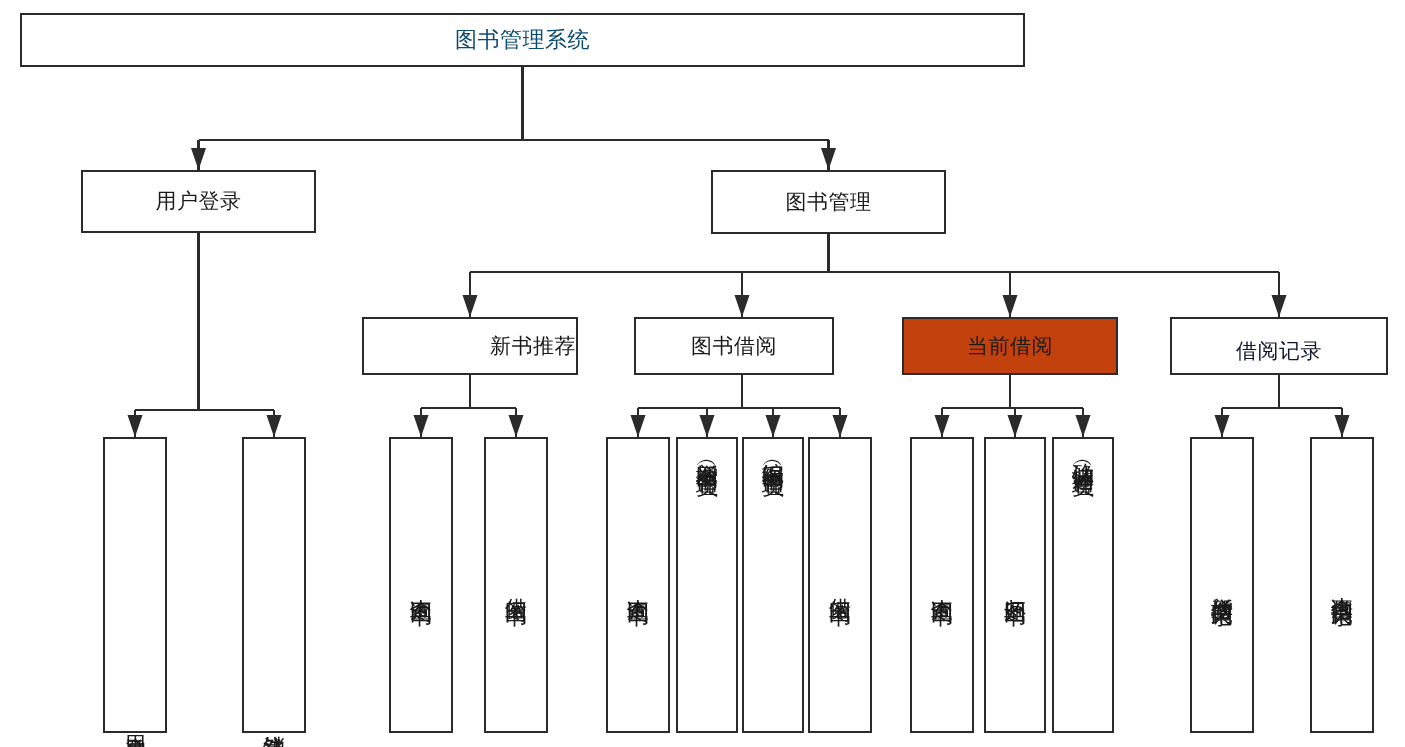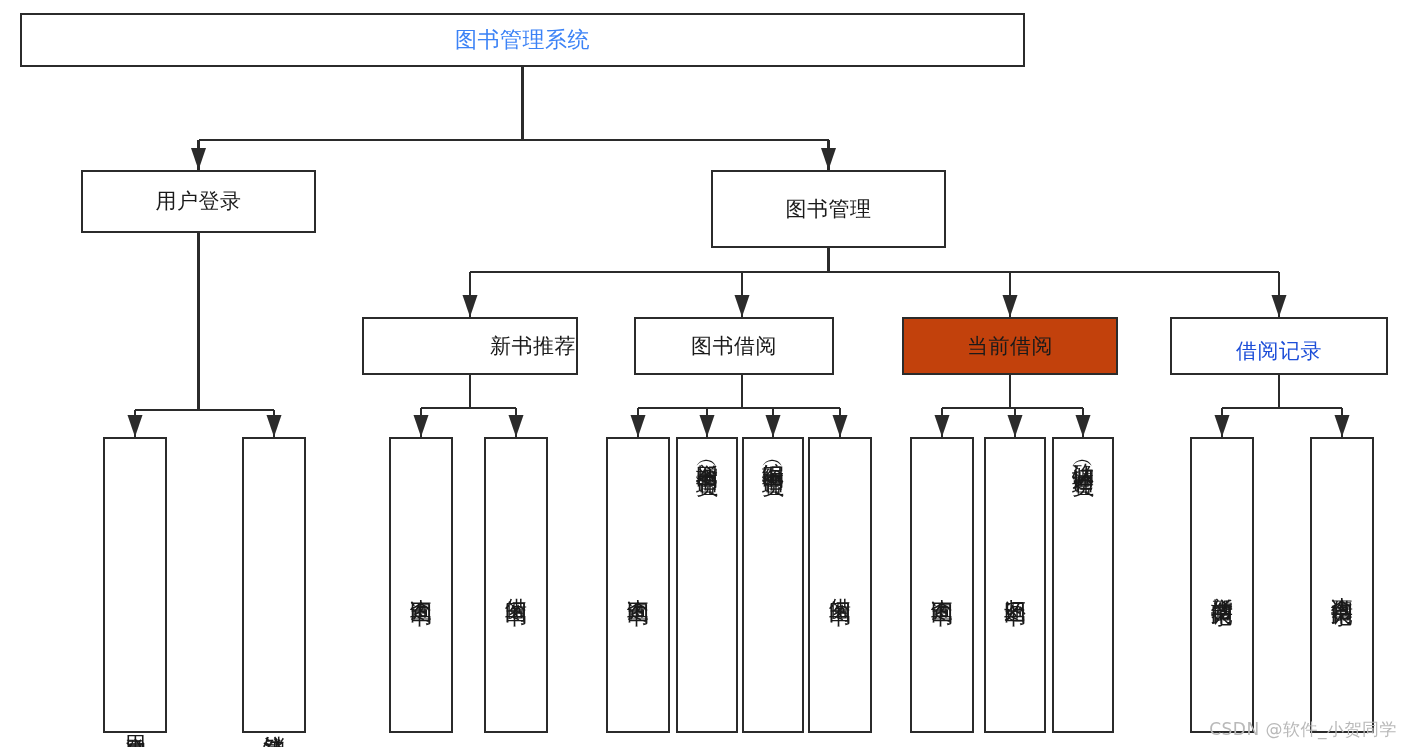--- a/index.html
+++ b/index.html
@@ -139,39 +139,39 @@
       <polygon points="1075.5,415 1090.5,415 1083,437" fill="#2b2b2b"></polygon>
       <line x1="1279" y1="375" x2="1279" y2="408" stroke="#2b2b2b" stroke-width="2.4" shape-rendering="crispEdges"></line>
       <line x1="1222" y1="408" x2="1342" y2="408" stroke="#2b2b2b" stroke-width="2.4" shape-rendering="crispEdges"></line>
       <line x1="1222" y1="408" x2="1222" y2="437" stroke="#2b2b2b" stroke-width="2.4" shape-rendering="crispEdges"></line>
       <polygon points="1214.5,415 1229.5,415 1222,437" fill="#2b2b2b"></polygon>
       <line x1="1342" y1="408" x2="1342" y2="437" stroke="#2b2b2b" stroke-width="2.4" shape-rendering="crispEdges"></line>
       <polygon points="1334.5,415 1349.5,415 1342,437" fill="#2b2b2b"></polygon>
     </svg>
   <div id="nodes-layer">
       <div class="node horizontal root" style="left: 20px; top: 13px; width: 1005px; height: 54px; border-color: rgb(43, 43, 43); background: rgb(255, 255, 255);">
-        <span class="node-label" style="color: #3b82f6; text-align: center;">图书管理系统</span>
+        <span class="node-label" style="color: #0c4a6e; text-align: center;">图书管理系统</span>
       </div>
       <div class="node horizontal" style="left: 81px; top: 170px; width: 235px; height: 63px; border-color: rgb(43, 43, 43); background: rgb(255, 255, 255);">
         <span class="node-label" style="color: rgb(26, 26, 26);">用户登录</span>
       </div>
-      <div class="node horizontal" style="left: 711px; top: 170px; width: 235px; height: 78px; border-color: rgb(43, 43, 43); background: rgb(255, 255, 255);">
+      <div class="node horizontal" style="left: 711px; top: 170px; width: 235px; height: 64px; border-color: rgb(43, 43, 43); background: rgb(255, 255, 255);">
         <span class="node-label" style="color: rgb(26, 26, 26);">图书管理</span>
       </div>
       <div class="node horizontal" style="left: 362px; top: 317px; width: 216px; height: 58px; border-color: rgb(43, 43, 43); background: rgb(255, 255, 255); justify-content: flex-end;">
         <span class="node-label" style="color: rgb(26, 26, 26);">新书推荐</span>
       </div>
       <div class="node horizontal" style="left: 634px; top: 317px; width: 200px; height: 58px; border-color: rgb(43, 43, 43); background: rgb(255, 255, 255);">
         <span class="node-label" style="color: rgb(26, 26, 26);">图书借阅</span>
       </div>
       <div class="node horizontal" style="left: 902px; top: 317px; width: 216px; height: 58px; border-color: rgb(43, 43, 43); background: #c2410c;">
         <span class="node-label" style="color: rgb(26, 26, 26);">当前借阅</span>
       </div>
       <div class="node horizontal" style="left: 1170px; top: 317px; width: 218px; height: 58px; border-color: rgb(43, 43, 43); background: rgb(255, 255, 255);">
-        <span class="node-label" style="color: #1d4ed8; margin-top: 10px;">借阅记录</span>
+        <span class="node-label" style="color: #0f172a; margin-top: 10px;">借阅记录</span>
       </div>
       <div class="node vertical bottom" style="left: 103px; top: 437px; width: 64px; height: 296px; border-color: rgb(43, 43, 43); background: rgb(255, 255, 255);">
         <span class="node-label" style="color: rgb(26, 26, 26);">用户登录</span>
       </div>
       <div class="node vertical bottom" style="left: 242px; top: 437px; width: 64px; height: 296px; border-color: rgb(43, 43, 43); background: rgb(255, 255, 255);">
         <span class="node-label" style="color: rgb(26, 26, 26);">注销登录</span>
       </div>
       <div class="node vertical center" style="left: 389px; top: 437px; width: 64px; height: 296px; border-color: rgb(43, 43, 43); background: rgb(255, 255, 255);">
         <span class="node-label" style="color: rgb(26, 26, 26);">查询图书</span>
       </div>
@@ -199,14 +199,13 @@
       <div class="node vertical top" style="left: 1052px; top: 437px; width: 62px; height: 296px; border-color: rgb(43, 43, 43); background: rgb(255, 255, 255);">
         <span class="node-label" style="color: rgb(26, 26, 26);">确认归还（管理员）</span>
       </div>
       <div class="node vertical center" style="left: 1190px; top: 437px; width: 64px; height: 296px; border-color: rgb(43, 43, 43); background: rgb(255, 255, 255);">
         <span class="node-label" style="color: rgb(26, 26, 26);">新增借阅记录</span>
       </div>
       <div class="node vertical center" style="left: 1310px; top: 437px; width: 64px; height: 296px; border-color: rgb(43, 43, 43); background: rgb(255, 255, 255);">
         <span class="node-label" style="color: rgb(26, 26, 26);">查询借阅记录</span>
       </div>
     </div>
-  <div id="watermark">CSDN @软件_小贺同学</div>
 </div>
 
 </body></html>

